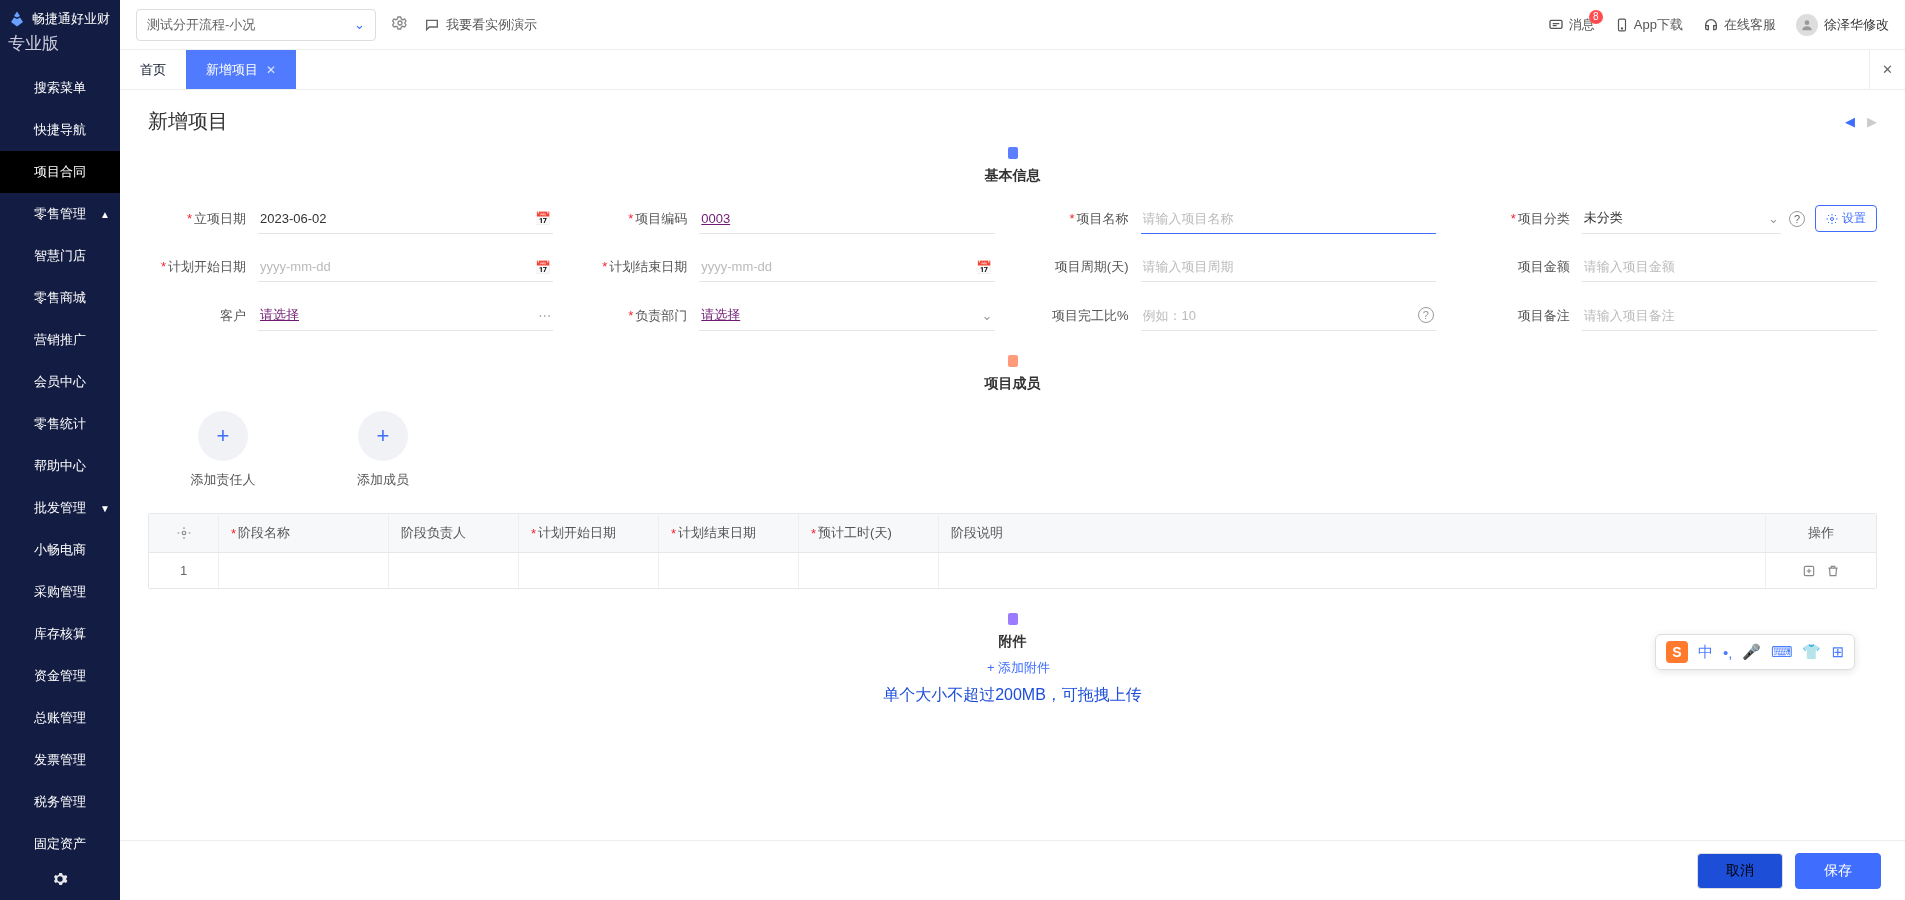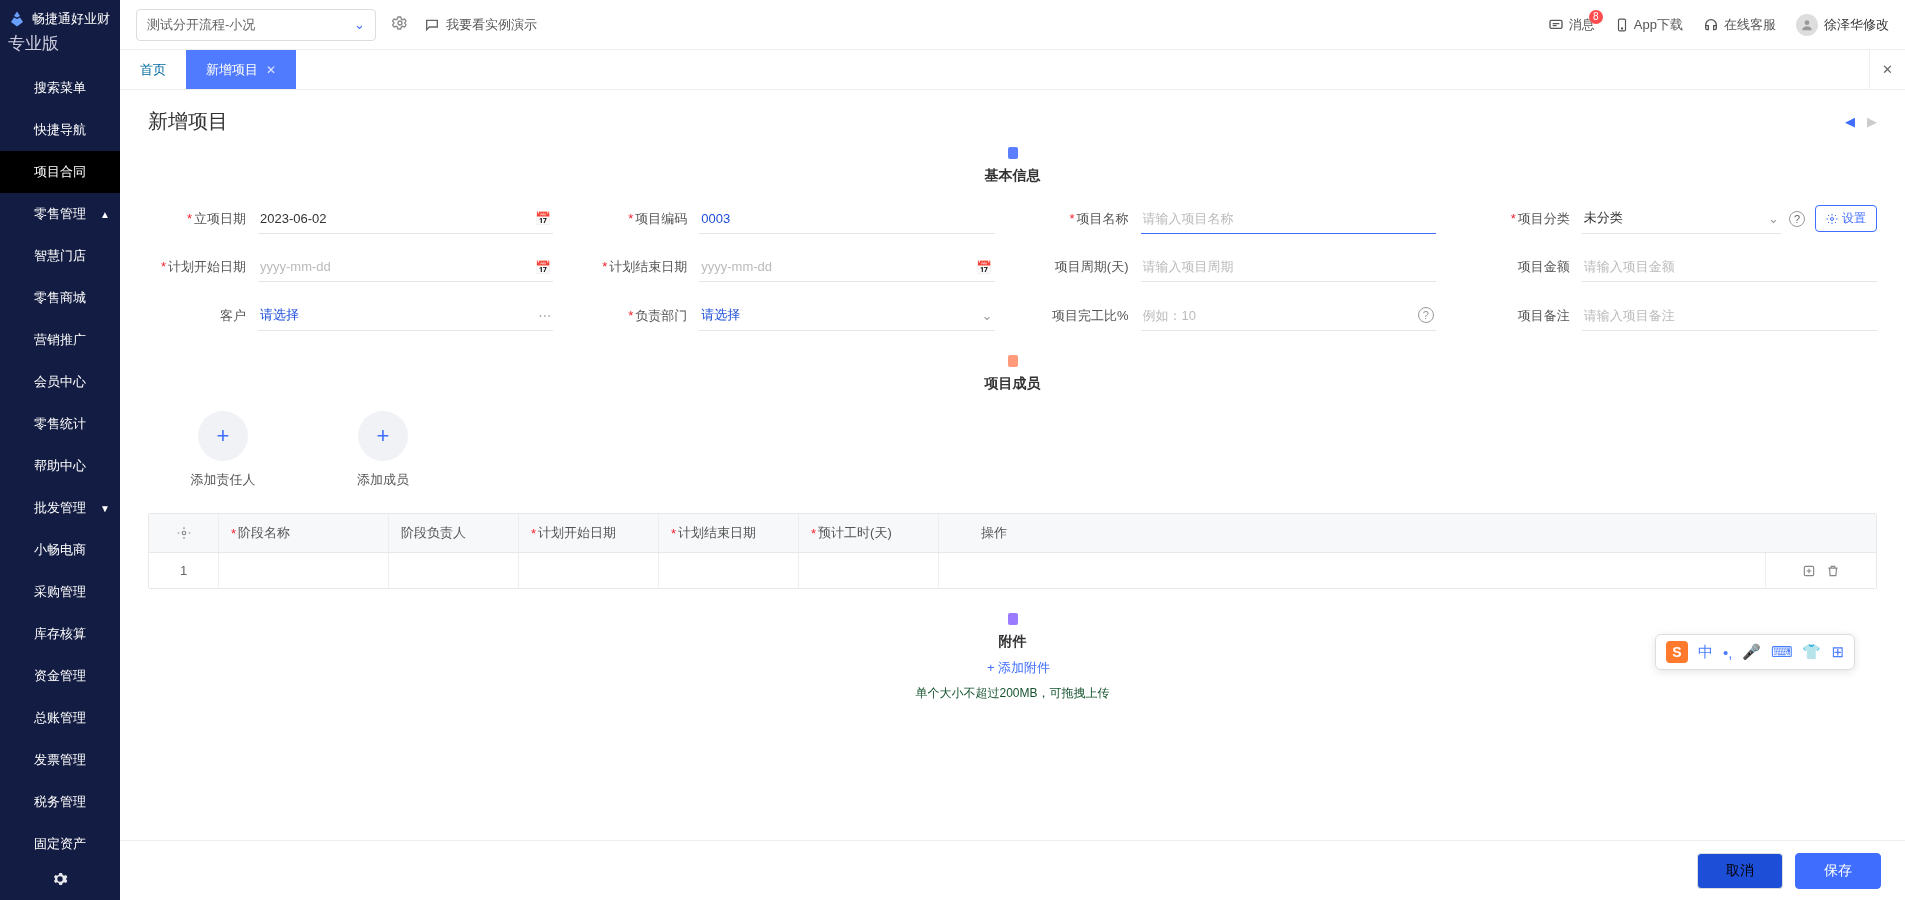--- a/index.html
+++ b/index.html
@@ -27,21 +27,21 @@
 .topbar-demo { display: flex; align-items: center; gap: 6px; color: #555; cursor: pointer; }
 .topbar-spacer { flex: 1; }
 .topbar-right { display: flex; align-items: center; gap: 20px; }
 .topbar-action { display: flex; align-items: center; gap: 5px; color: #555; cursor: pointer; position: relative; }
 .badge { position: absolute; top: -6px; right: -8px; background: #ff4d4f; color: #fff; font-size: 10px; border-radius: 8px; padding: 0 4px; line-height: 14px; min-width: 14px; text-align: center; }
 .user-chip { display: flex; align-items: center; gap: 6px; cursor: pointer; }
 .avatar { width: 22px; height: 22px; border-radius: 50%; background: #ddd; display: flex; align-items: center; justify-content: center; }
 
 
 .tabbar { height: 40px; border-bottom: 1px solid #eee; display: flex; align-items: stretch; position: relative; }
-.tab { display: flex; align-items: center; padding: 0 20px; font-size: 13px; color: #0369a1; cursor: pointer; gap: 8px; }
+.tab { display: flex; align-items: center; padding: 0 20px; font-size: 13px; color: #0f172a; cursor: pointer; gap: 8px; }
 .tab.active { background: #507bff; color: #fff; }
 .tab-close { font-size: 12px; opacity: .8; }
 .tab-closeall { margin-left: auto; width: 36px; display: flex; align-items: center; justify-content: center; border-left: 1px solid #eee; cursor: pointer; color: #666; }
 
 
 .page-head { padding: 18px 28px 12px; display: flex; align-items: center; }
 .page-title { font-size: 20px; font-weight: 500; flex: 1; }
 .page-nav { display: flex; gap: 12px; }
 .page-nav .arrow { color: #3f6eff; cursor: pointer; }
 .page-nav .arrow.disabled { color: #ccc; cursor: default; }
@@ -56,21 +56,21 @@
 
 
 .form-grid { display: grid; grid-template-columns: repeat(4, 1fr); gap: 18px 36px; }
 .field { display: flex; align-items: center; }
 .field-label { width: 110px; text-align: right; padding-right: 12px; font-size: 13px; color: #555; flex-shrink: 0; }
 .field-label .req { color: #f5222d; margin-right: 2px; }
 .field-control { flex: 1; position: relative; border-bottom: 1px solid #e5e5e5; padding: 6px 22px 6px 2px; min-height: 30px; display: flex; align-items: center; }
 .field-control input { border: none; outline: none; width: 100%; font-size: 13px; background: transparent; }
 .field-control input::placeholder { color: #bbb; }
 .field-control .val { font-size: 13px; color: #333; }
-.field-control .placeholder { font-size: 13px; color: #1d4ed8; }
+.field-control .placeholder { font-size: 13px; color: #701a75; text-decoration: underline; }
 .field-control .suffix { position: absolute; right: 2px; top: 50%; transform: translateY(-50%); color: #999; cursor: pointer; }
 .field-control.hl { border-bottom: 1px solid #3f6eff; }
 .field-extra { display: flex; align-items: center; gap: 10px; margin-left: 8px; }
 .help-icon { width: 16px; height: 16px; border: 1px solid #999; border-radius: 50%; display: inline-flex; align-items: center; justify-content: center; font-size: 11px; color: #666; cursor: pointer; }
 .btn-outline { border: 1px solid #3f6eff; color: #3f6eff; background: #fff; border-radius: 4px; padding: 4px 10px; font-size: 12px; cursor: pointer; display: inline-flex; align-items: center; gap: 4px; }
 
 
 .member-row { display: flex; gap: 50px; padding-left: 20px; position: relative; }
 .member-add { display: flex; flex-direction: column; align-items: center; gap: 10px; cursor: pointer; width: 110px; }
 .add-circle { width: 50px; height: 50px; border-radius: 50%; background: #f0f2f5; display: flex; align-items: center; justify-content: center; color: #3f6eff; font-size: 22px; }
@@ -86,21 +86,21 @@
 .st-cell.gear { width: 70px; justify-content: center; }
 .st-cell.c1 { width: 170px; }
 .st-cell.c2 { width: 130px; }
 .st-cell.c3 { width: 140px; }
 .st-cell.c4 { width: 140px; }
 .st-cell.c5 { width: 140px; }
 .st-cell.c6 { flex: 1; }
 .st-cell.act { width: 110px; justify-content: center; border-right: none; }
 .st-row .st-cell.gear { justify-content: center; color: #666; }
 .attach-add { color: #3f6eff; cursor: pointer; font-size: 13px; }
-.attach-hint { color: #14532d; font-size: 12px; text-align: right; }
+.attach-hint { color: #1d4ed8; font-size: 16px; text-align: right; }
 
 
 .footer { height: 60px; border-top: 1px solid #eee; display: flex; align-items: center; justify-content: flex-end; padding: 0 24px; gap: 12px; }
 .btn { padding: 8px 28px; border-radius: 4px; font-size: 14px; cursor: pointer; border: 1px solid #ddd; background: #1d4ed8; }
 .btn.primary { background: #3f6eff; border-color: #3f6eff; color: #fff; }
 
 
 .ime { position: fixed; right: 50px; bottom: 230px; background: #fff; border: 1px solid #ddd; border-radius: 6px; box-shadow: 0 2px 8px rgba(0,0,0,.1); display: flex; align-items: center; padding: 6px 10px; gap: 10px; }
 .ime .s { background: #ff7a2d; color: #fff; width: 22px; height: 22px; border-radius: 4px; display: flex; align-items: center; justify-content: center; font-weight: 700; font-size: 14px; }
 .ime .i { color: #4b7dff; font-size: 15px; }
@@ -398,20 +398,23 @@
                 <span class="req">*</span>
                 <span>计划开始日期</span>
               </div>
             <div class="st-cell c4">
                 <span class="req">*</span>
                 <span>计划结束日期</span>
               </div>
             <div class="st-cell c5">
                 <span class="req">*</span>
                 <span>预计工时(天)</span>
+              </div>
+            <div class="st-cell c6">
+                <span>阶段说明</span>
               </div>
             <div class="st-cell act">
                 <span>操作</span>
               </div>
           </div>
           <div class="st-row">
             <div class="st-cell gear">1</div>
             <div class="st-cell c1"></div>
             <div class="st-cell c2"></div>
             <div class="st-cell c3"></div>

